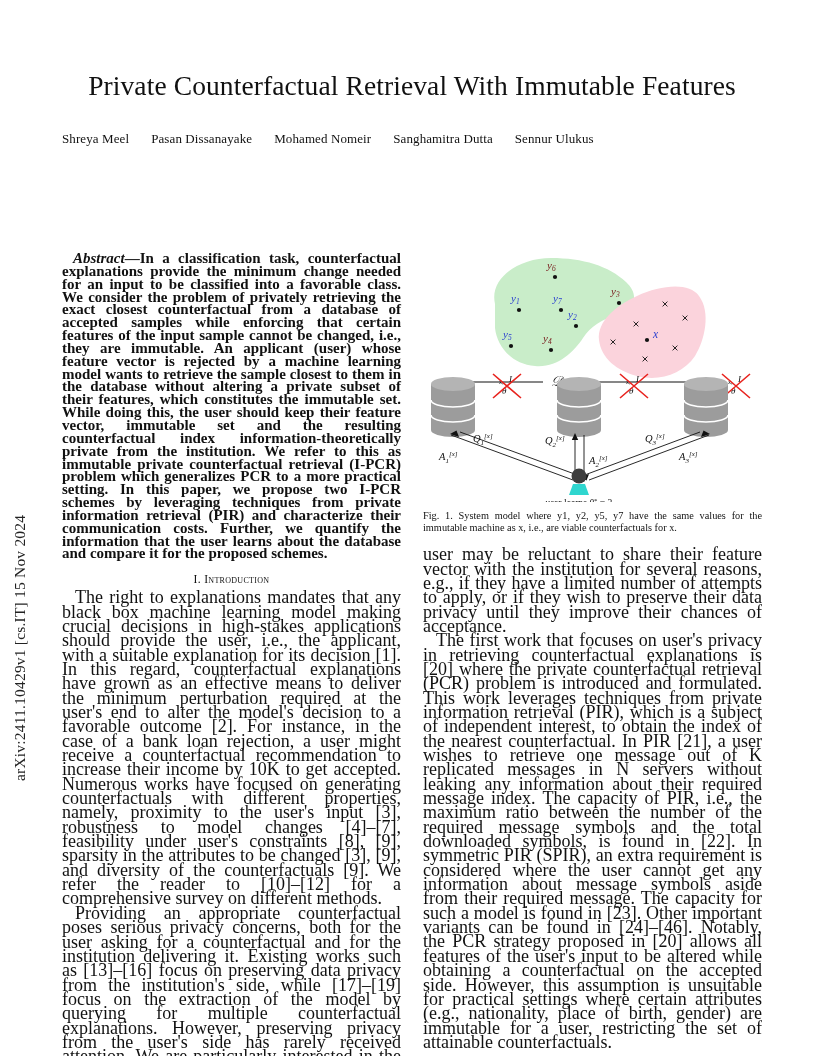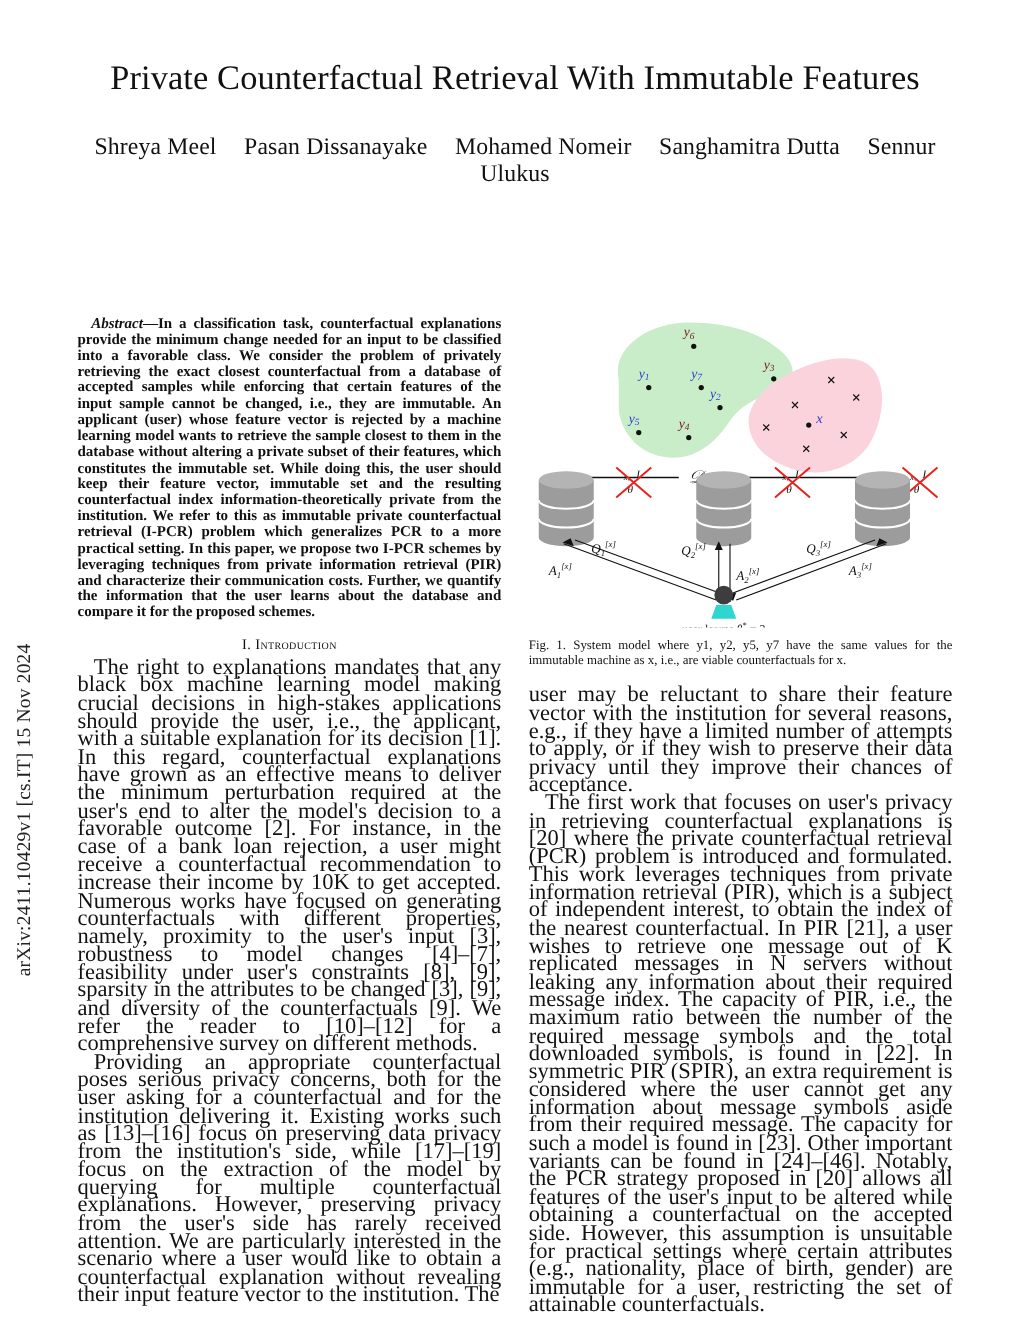--- a/index.html
+++ b/index.html
@@ -38,26 +38,26 @@
     width:700px; height:1056px;
   }
 
   
   .title{
     text-align:center;
     font-size:27.5px;
     line-height:35px;
     font-weight:normal;
     margin:0;
-    padding-top:44px;
+    padding-top:68px;
     letter-spacing:0.1px;
   }
   .authors{
-    text-align:center;
-    font-size:19px;
+    text-align:left;
+    font-size:13px;
     margin-top:28px;
     letter-spacing:0.1px;
   }
   .authors .sp{display:inline-block;width:22px;}
   .affil{
     text-align:center;
     font-size:13.6px;
     line-height:17.5px;
     margin-top:5px;
   }
@@ -73,21 +73,21 @@
   .columns{
     position:absolute;
     top:252px; left:0;
     width:700px;
     display:flex;
     gap:22px;
   }
   .col{width:339px;}
 
   .abstract{
-    font-size:12px;
+    font-size:15px;
     line-height:12.85px;
     text-align:justify;
     font-weight:bold;
     text-indent:11px;
     margin:0;
     hyphens:auto;
   }
   .abstract .lead{font-style:italic;font-weight:bold;}
 
   h2.section{

